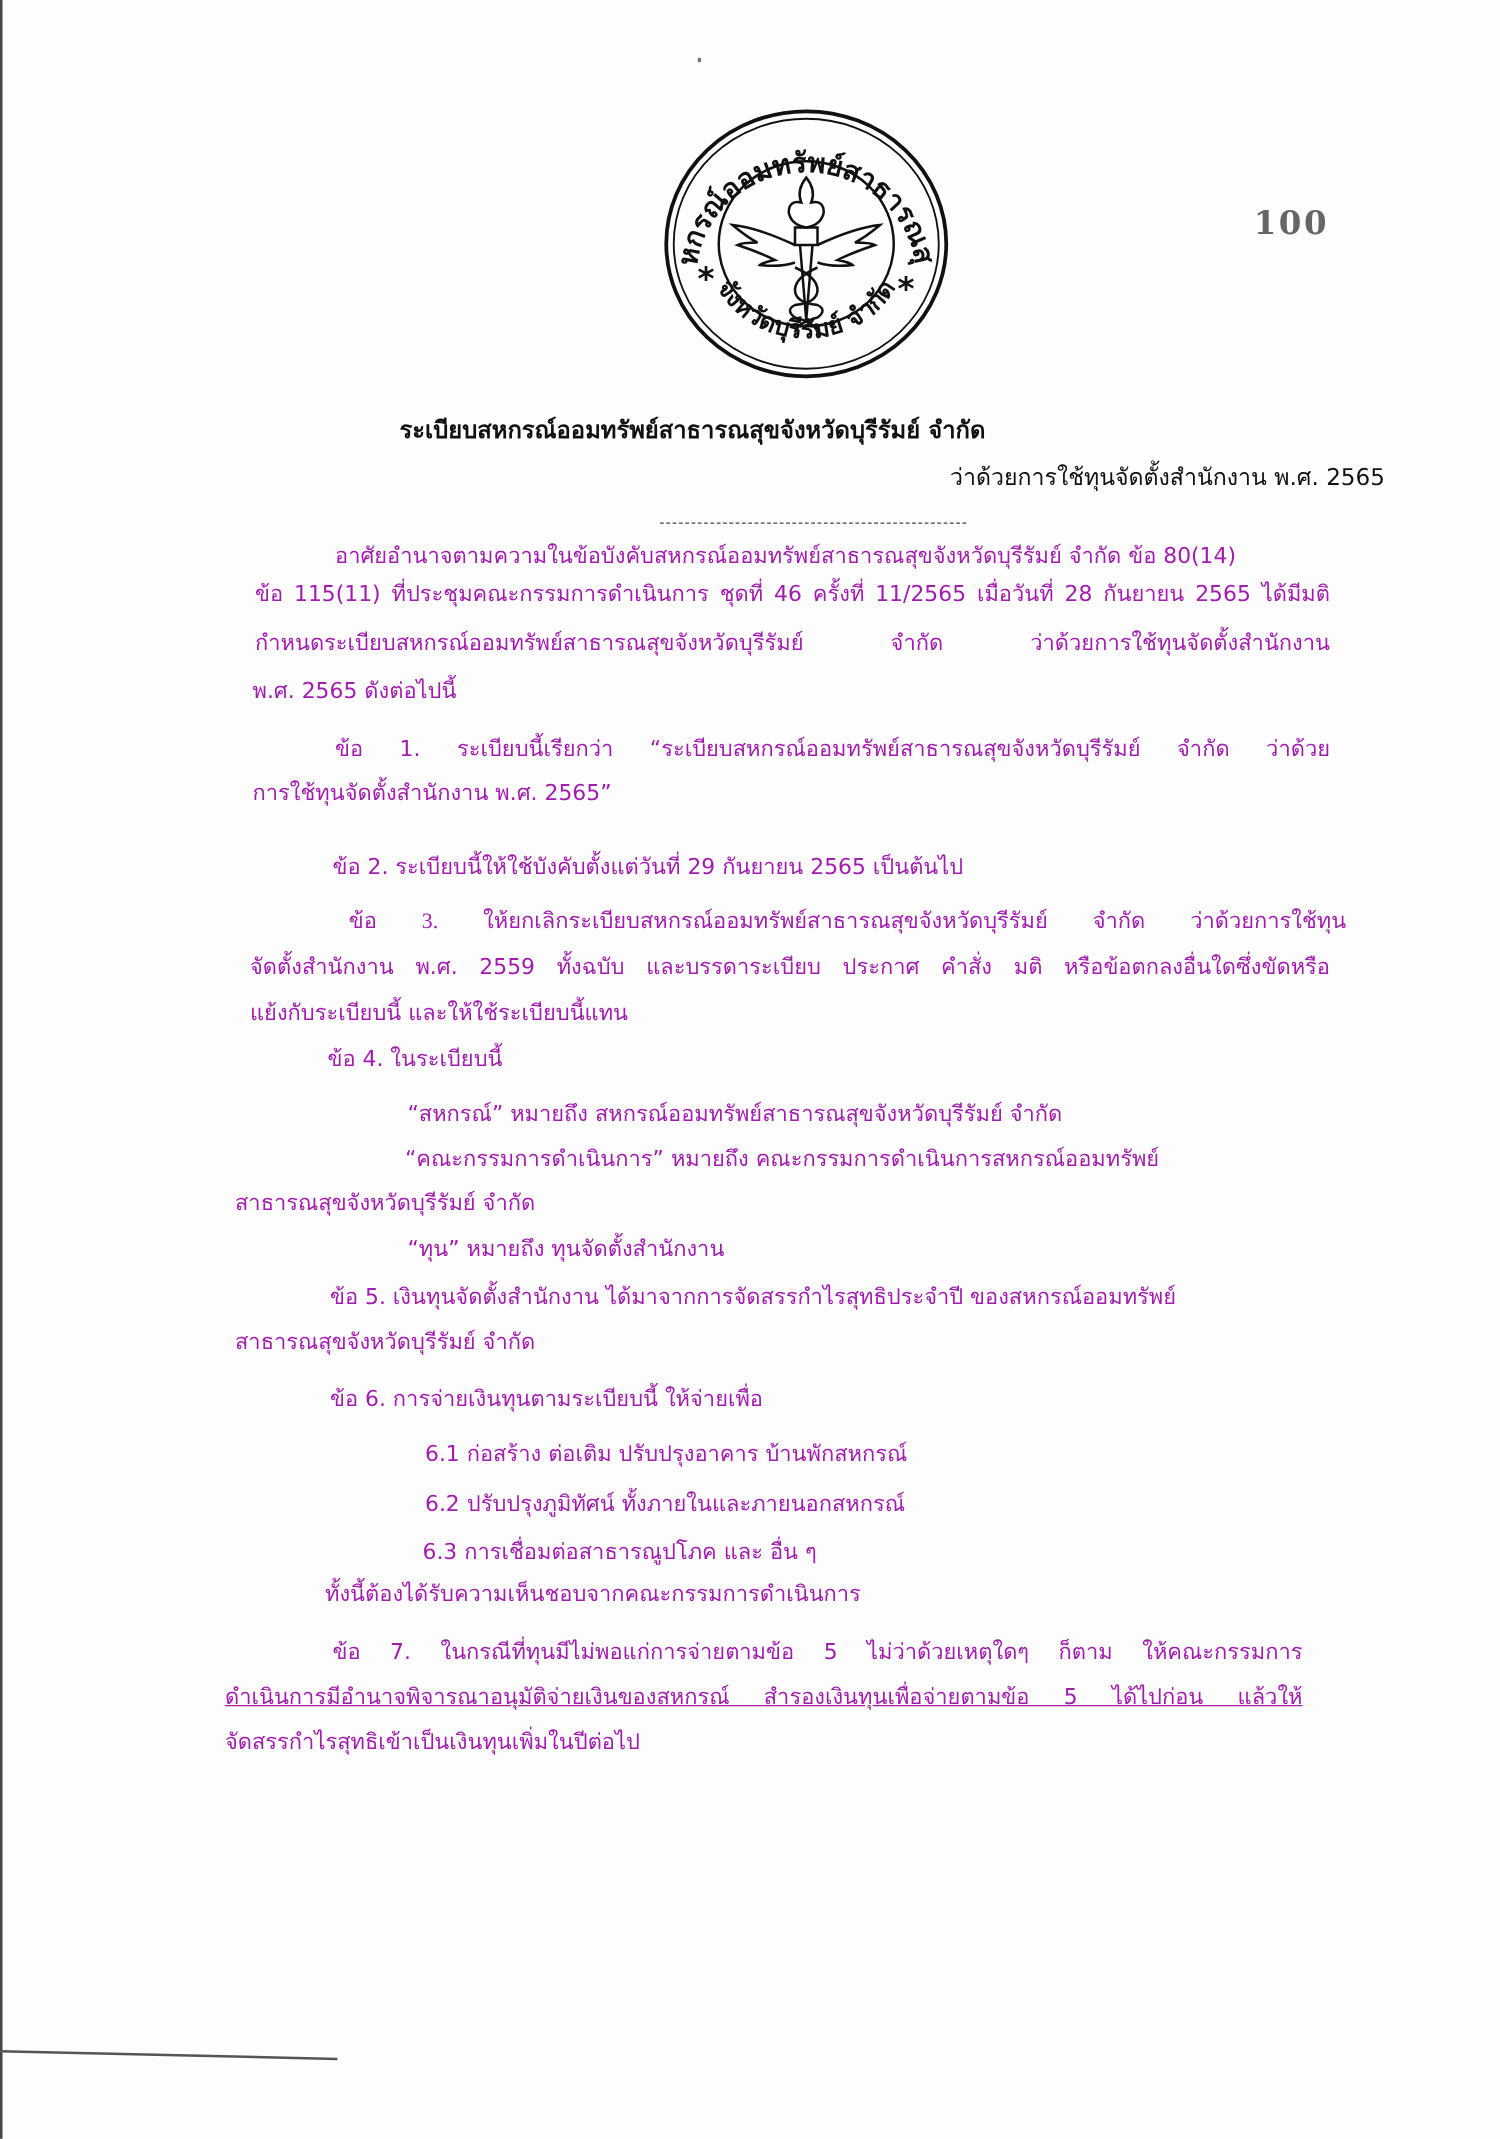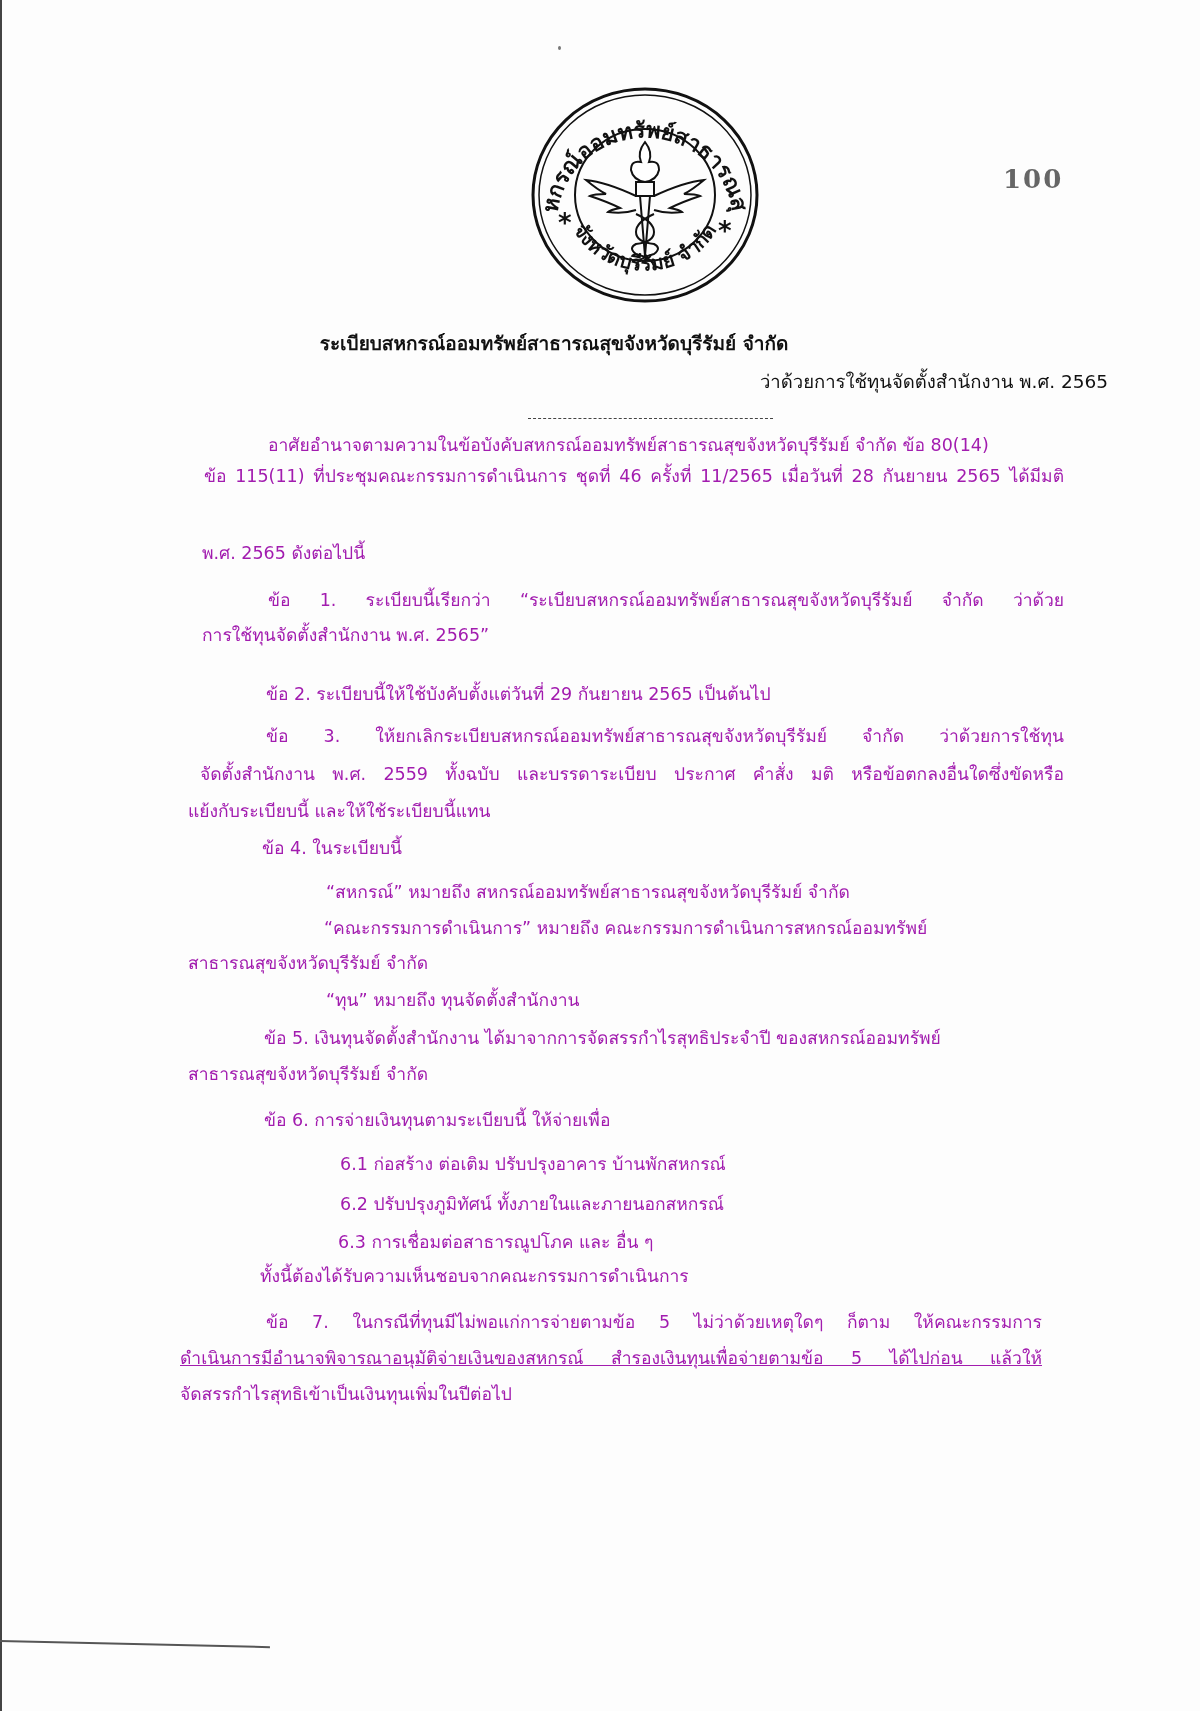--- a/index.html
+++ b/index.html
@@ -62,30 +62,31 @@
       <path d="M126 130 q-18 8 -18 18 q0 10 18 12 q8 4 0 10 q-16 4 -18 12"></path>
     </g>
   </svg>
 
   <div class="title" style="top:328px;">ระเบียบสหกรณ์ออมทรัพย์สาธารณสุขจังหวัดบุรีรัมย์  จำกัด</div>
   <div class="title" style="top:367px;font-weight:normal;font-size:18.5px;text-align:right;">ว่าด้วยการใช้ทุนจัดตั้งสำนักงาน พ.ศ. 2565</div>
   <div class="divider"></div>
 
   <div class="line" style="left:268px;top:437px;width:796px;">อาศัยอำนาจตามความในข้อบังคับสหกรณ์ออมทรัพย์สาธารณสุขจังหวัดบุรีรัมย์  จำกัด  ข้อ 80(14)</div>
   <div class="line just" style="left:204px;top:468px;width:860px;">ข้อ 115(11)  ที่ประชุมคณะกรรมการดำเนินการ ชุดที่ 46 ครั้งที่ 11/2565 เมื่อวันที่ 28 กันยายน 2565 ได้มีมติ</div>
+  <div class="line just" style="left:204px;top:507px;width:860px;">กำหนดระเบียบสหกรณ์ออมทรัพย์สาธารณสุขจังหวัดบุรีรัมย์  จำกัด  ว่าด้วยการใช้ทุนจัดตั้งสำนักงาน</div>
   <div class="line" style="left:202px;top:545px;">พ.ศ. 2565  ดังต่อไปนี้</div>
 
   <div class="line just" style="left:268px;top:592px;width:796px;">ข้อ  1.  ระเบียบนี้เรียกว่า  “ระเบียบสหกรณ์ออมทรัพย์สาธารณสุขจังหวัดบุรีรัมย์  จำกัด  ว่าด้วย</div>
   <div class="line" style="left:202px;top:627px;">การใช้ทุนจัดตั้งสำนักงาน พ.ศ. 2565”</div>
 
   <div class="line" style="left:266px;top:686px;">ข้อ  2.  ระเบียบนี้ให้ใช้บังคับตั้งแต่วันที่ 29 กันยายน 2565 เป็นต้นไป</div>
 
-  <div class="line just" style="left:266px;top:728px;width:798px;">ข้อ  3.  ให้ยกเลิกระเบียบสหกรณ์ออมทรัพย์สาธารณสุขจังหวัดบุรีรัมย์  จำกัด  ว่าด้วยการใช้ทุน</div>
+  <div class="line just" style="left:279px;top:728px;width:798px;font-family:Liberation Serif, serif;">ข้อ  3.  ให้ยกเลิกระเบียบสหกรณ์ออมทรัพย์สาธารณสุขจังหวัดบุรีรัมย์  จำกัด  ว่าด้วยการใช้ทุน</div>
   <div class="line just" style="left:200px;top:766px;width:864px;">จัดตั้งสำนักงาน พ.ศ. 2559 ทั้งฉบับ  และบรรดาระเบียบ  ประกาศ  คำสั่ง  มติ  หรือข้อตกลงอื่นใดซึ่งขัดหรือ</div>
-  <div class="line" style="left:188px;top:803px;">แย้งกับระเบียบนี้  และให้ใช้ระเบียบนี้แทน</div>
+  <div class="line" style="left:200px;top:803px;">แย้งกับระเบียบนี้  และให้ใช้ระเบียบนี้แทน</div>
 
   <div class="line" style="left:262px;top:840px;">ข้อ  4.  ในระเบียบนี้</div>
   <div class="line" style="left:326px;top:884px;">“สหกรณ์”  หมายถึง  สหกรณ์ออมทรัพย์สาธารณสุขจังหวัดบุรีรัมย์  จำกัด</div>
   <div class="line" style="left:324px;top:920px;">“คณะกรรมการดำเนินการ”  หมายถึง  คณะกรรมการดำเนินการสหกรณ์ออมทรัพย์</div>
   <div class="line" style="left:188px;top:955px;">สาธารณสุขจังหวัดบุรีรัมย์  จำกัด</div>
   <div class="line" style="left:326px;top:992px;">“ทุน”  หมายถึง  ทุนจัดตั้งสำนักงาน</div>
 
   <div class="line" style="left:264px;top:1030px;">ข้อ  5.  เงินทุนจัดตั้งสำนักงาน  ได้มาจากการจัดสรรกำไรสุทธิประจำปี  ของสหกรณ์ออมทรัพย์</div>
   <div class="line" style="left:188px;top:1066px;">สาธารณสุขจังหวัดบุรีรัมย์  จำกัด</div>
 

